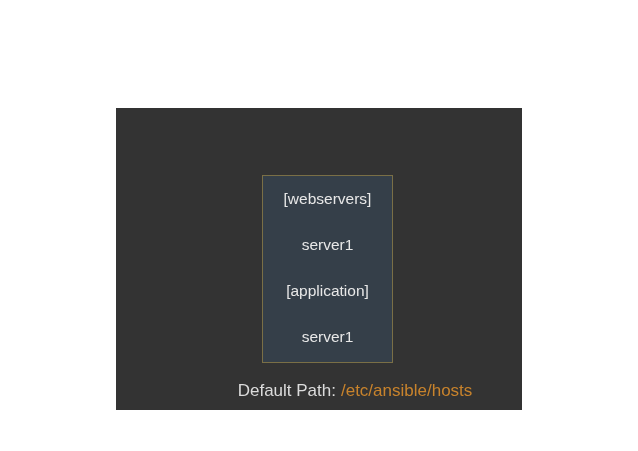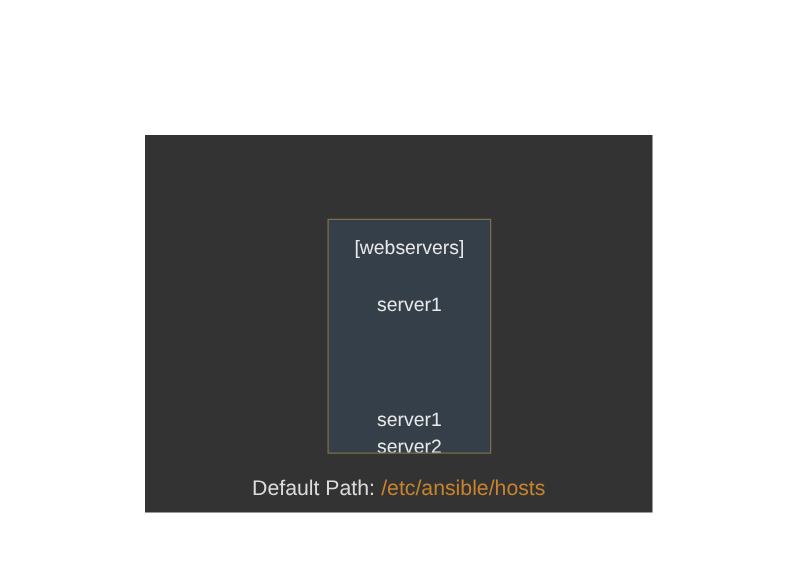--- a/index.html
+++ b/index.html
@@ -90,20 +90,21 @@
   .caption {
     position: absolute;
     left: 0;
     top: 272px;
     width: 406px;
     text-align: center;
     font-family: "Liberation Sans", sans-serif;
     font-size: 17px;
     line-height: 22px;
     white-space: nowrap;
+    padding-left: 36px;
   }
   .caption-label {
     color: #dcdcdc;
   }
   .caption-path {
     color: #c8832c;
     margin-left: 5px;
   }
 </style>
 </head>
@@ -111,22 +112,22 @@
 
 <div class="slide">
 
 
   <div class="panel">
 
     <div class="code-box">
       <div class="code-lines">
         <div class="code-line ln-group1">[webservers]</div>
         <div class="code-line ln-host1">server1</div>
+        <div class="code-line ln-group2">[application]</div>
         <div class="code-line ln-host2">server1</div>
-        <div class="code-line ln-host3">server2</div>
       </div>
     </div>
 
     <div class="caption">
       <span class="caption-label">Default Path:</span><span class="caption-path">/etc/ansible/hosts</span>
     </div>
 
   </div>
 </div>
 

